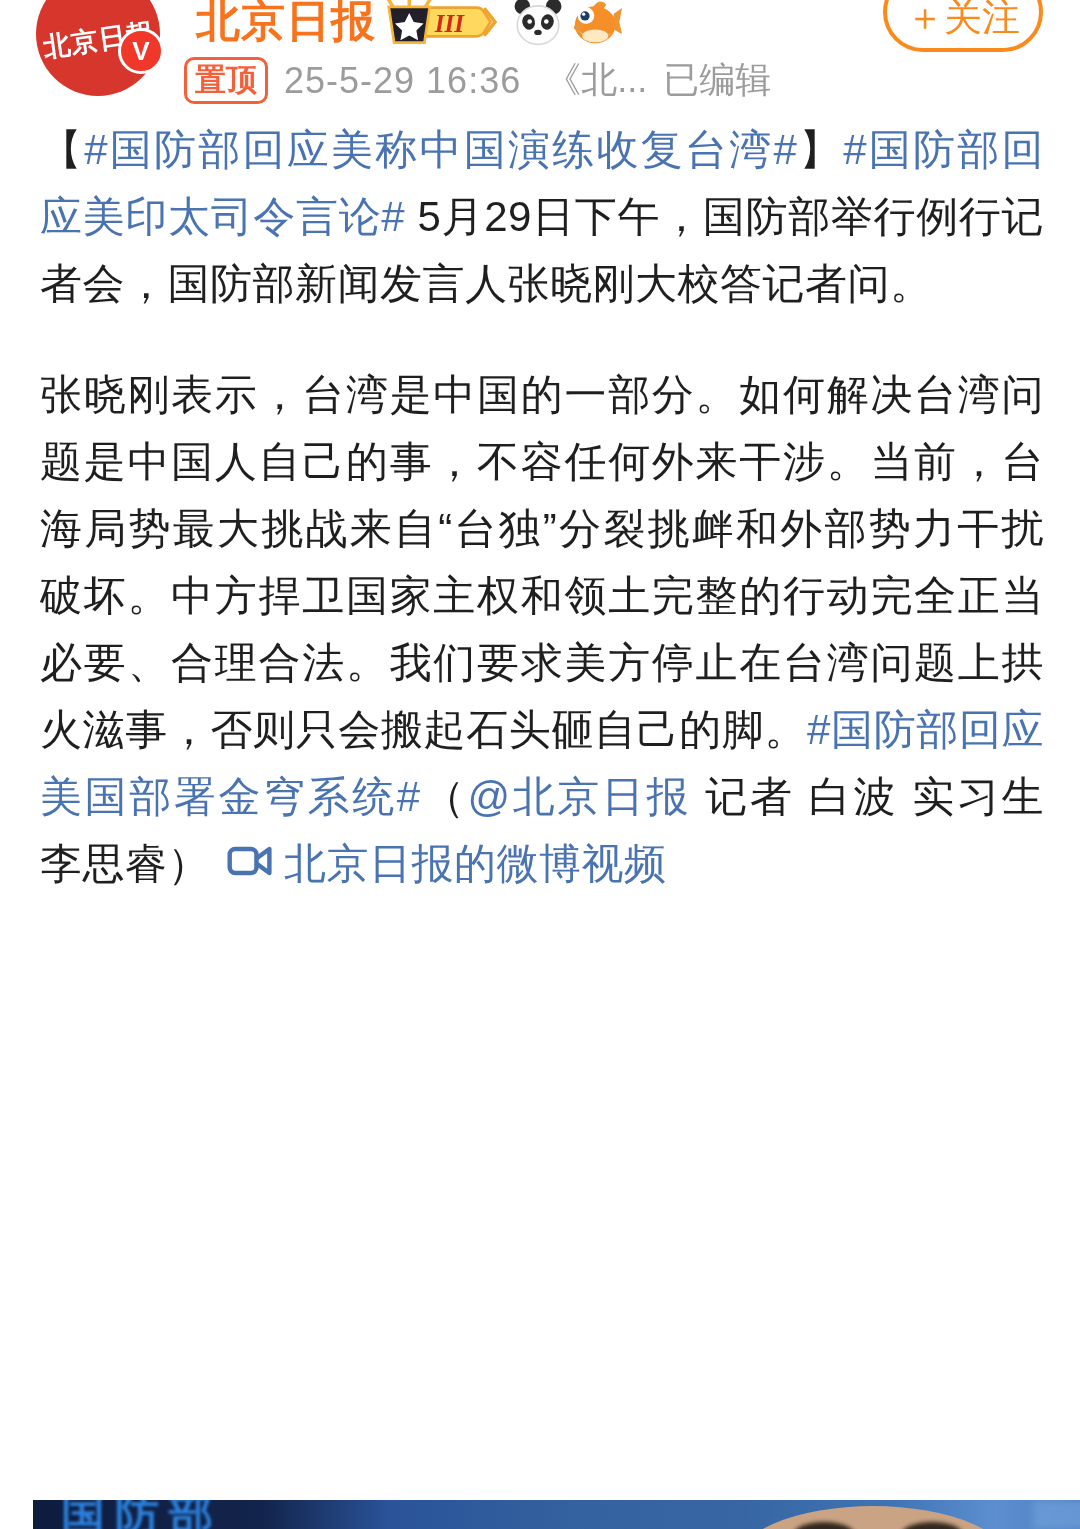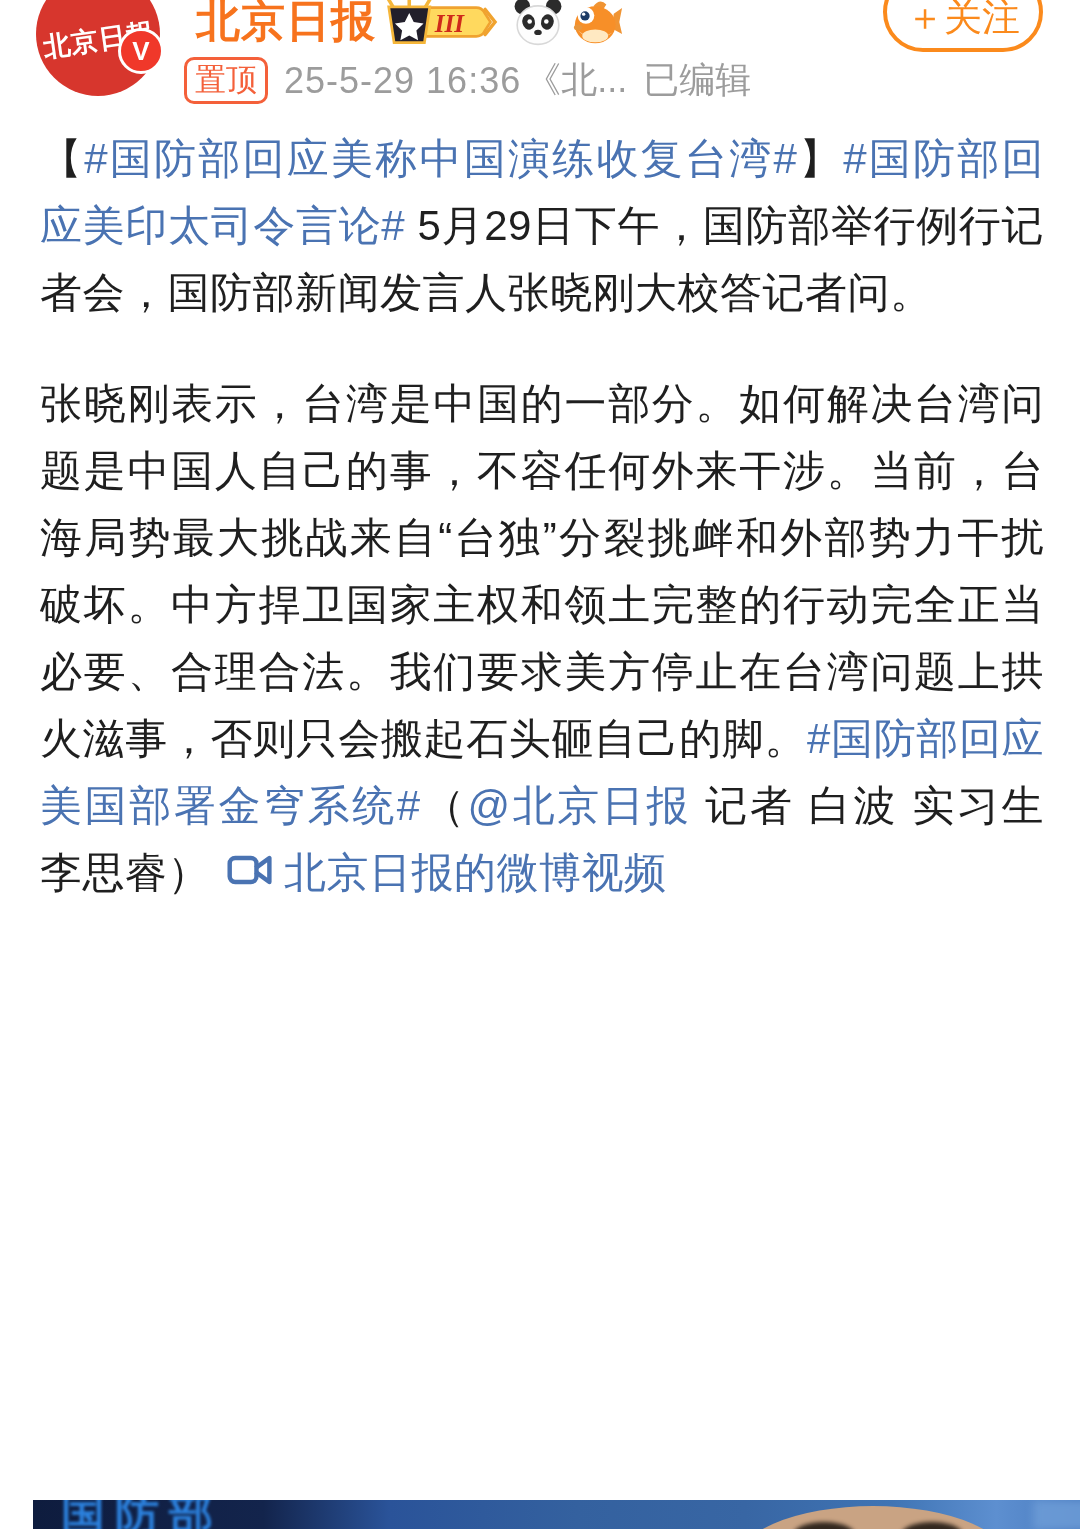--- a/index.html
+++ b/index.html
@@ -45,37 +45,38 @@
 
   .meta-row {
     position: absolute; left: 184px; top: 56px;
     display: flex; align-items: center;
     color: #9c9c9c; font-size: 36px;
   }
   .pin-badge {
     color: #f4603a; border: 3px solid #f4603a; border-radius: 10px;
     font-size: 31px; line-height: 1; padding: 4px 8px 6px;
     margin-right: 16px;
+    font-weight: bold;
   }
-  .timestamp { margin-right: 4px; letter-spacing: 1px; }
+  .timestamp { margin-right: 24px; letter-spacing: 1px; }
   .source { margin-right: 16px; }
 
   .follow-btn {
     position: absolute; right: 37px; top: -28px;
     width: 160px; height: 80px;
     background: #ffffff; border: 4px solid #fb8a1c; border-radius: 42px;
     color: #fb8a1c; font-size: 38px; font-family: inherit;
     display: flex; align-items: center; justify-content: center;
     padding-top: 12px; box-sizing: border-box;
     cursor: pointer;
   }
 
   
   .content {
-    position: absolute; left: 40px; top: 125px; width: 1004px;
+    position: absolute; left: 40px; top: 116px; width: 1004px;
     font-size: 42px; line-height: 67px; color: #1f1f1f;
     letter-spacing: 0.5px;
     text-align: justify;
   }
   .content p { margin: 0; }
   .content p + p { margin-top: 44px; }
   .seg-link { color: #4a73b2; cursor: pointer; }
   .video-icon { display: inline-block; vertical-align: -4px; margin: 0 10px 0 16px; }
   .video-icon svg { display: inline-block; }
 

